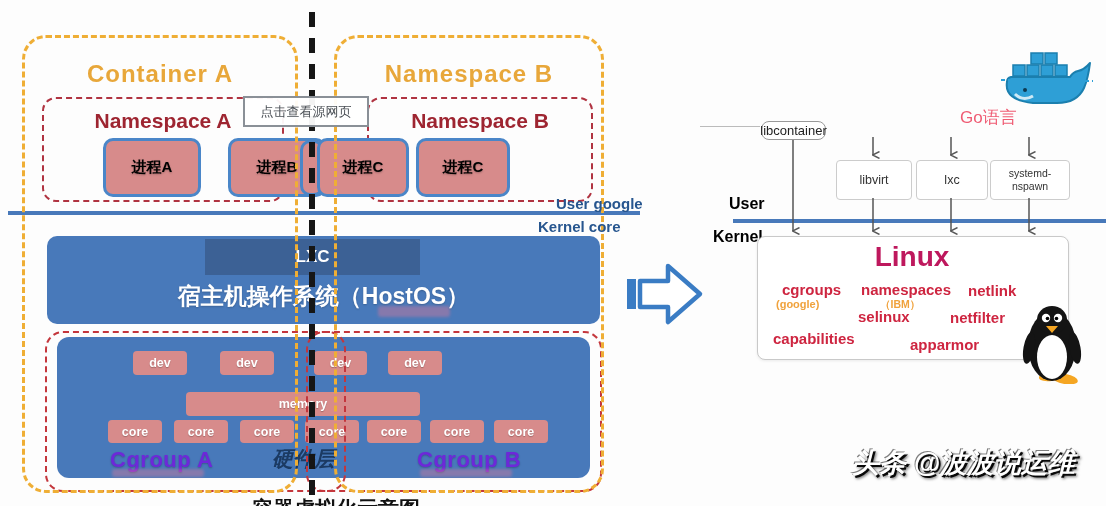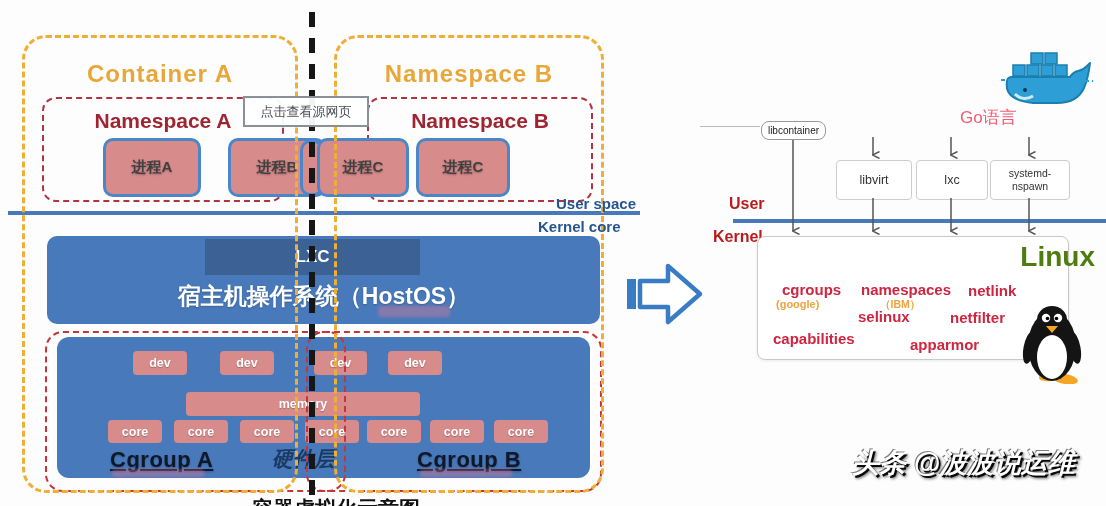--- a/index.html
+++ b/index.html
@@ -7,46 +7,46 @@
          font-family:"Liberation Sans","DejaVu Sans",sans-serif;}
   .abs{position:absolute;}
   
   .title{font-size:22px;font-weight:bold;color:#111;letter-spacing:1px;}
   .centerline{width:6px;background:repeating-linear-gradient(to bottom,#161616 0 15px,transparent 15px 26px);}
   .container-box{border:3px dashed #efae35;border-radius:24px;}
   .container-label{text-align:center;margin-top:22px;font-size:24px;font-weight:bold;color:#e8a73a;letter-spacing:1px;}
   .ns-box{border:2px dashed #b03341;border-radius:14px;}
   .ns-label{text-align:center;margin-top:10px;font-size:21px;font-weight:bold;color:#9e2531;}
   .procbox{background:#d78b8b;border:3px solid #4a86c8;border-radius:10px;display:flex;align-items:center;justify-content:center;
-           color:#404040;font-weight:bold;font-size:15px;text-shadow:0 1px 2px rgba(0,0,0,.25);}
+           color:#000000;font-weight:bold;font-size:15px;text-shadow:0 1px 2px rgba(0,0,0,.25);}
   .bluebar{background:#4879ba;}
   .space-label{font-size:15px;font-weight:bold;color:#27568f;}
   .host-box{background:#4879ba;border-radius:10px;}
   .lxc-box{background:#3c6195;display:flex;align-items:center;justify-content:center;color:#fff;font-size:17px;font-weight:bold;}
   .hostos-label{text-align:center;font-size:23px;font-weight:bold;color:#fff;text-shadow:0 1px 2px rgba(0,0,0,.2);}
   .cg-blue{background:#4879ba;border-radius:12px;}
   .red-dash{border:2px dashed #c4363c;border-radius:18px;}
   .chip{background:#d78b8b;border-radius:4px;display:flex;align-items:center;justify-content:center;color:#fff;
         font-weight:bold;font-size:12.5px;text-shadow:0 1px 1px rgba(0,0,0,.25);}
-  .cg-label{font-size:22px;font-weight:bold;color:#0f172a;letter-spacing:.5px;text-shadow:0 1px 2px rgba(0,0,0,.25);text-decoration:underline;}
+  .cg-label{font-size:22px;font-weight:bold;color:#6d28d9;letter-spacing:.5px;text-shadow:0 1px 2px rgba(0,0,0,.25);}
   .hw-label{font-size:21px;font-weight:bold;color:#1b3a63;}
   .smudge{background:rgba(236,120,150,.38);filter:blur(1.5px);border-radius:3px;}
   .caption{font-size:21px;font-weight:bold;color:#111;white-space:nowrap;overflow:hidden;}
   .tooltip{background:rgba(255,255,255,.95);border:2px solid #8a9097;color:#4a4f55;font-size:13px;
            display:flex;align-items:center;justify-content:center;z-index:40;}
   
   .wbox{background:#fff;border:1.5px solid #c9c9c9;border-radius:8px;box-shadow:0 1px 3px rgba(0,0,0,.08);}
   .docker-label{font-size:30px;font-weight:600;color:#141414;text-align:center;line-height:53px;}
   .go-label{font-size:17px;color:#ef5b73;font-weight:normal;}
-  .libcontainer{background:#fff;border:1px solid #999;border-radius:8px;font-size:10px;color:#222;
+  .libcontainer{background:#fff;border:1px solid #999;border-radius:8px;font-size:13px;color:#222;
                 display:flex;align-items:center;justify-content:center;z-index:6;}
   .rtbox{background:#fff;border:1.5px solid #ccc;border-radius:4px;display:flex;align-items:center;justify-content:center;
          font-size:12.5px;color:#333;text-align:center;line-height:1.2;}
-  .ukr-label{font-size:16px;color:#b91c1c;font-weight:bold;}
-  .linux-label{font-size:28px;font-weight:600;color:#4d7c0f;text-align:right;padding-left:28px;}
+  .ukr-label{font-size:16px;color:#000000;font-weight:bold;}
+  .linux-label{font-size:28px;font-weight:600;color:#be185d;text-align:center;}
   .feat{font-size:15px;font-weight:bold;color:#ce2540;white-space:nowrap;}
   .feat-sub{font-size:11px;font-weight:bold;color:#f0a23c;white-space:nowrap;}
   .watermark{font-size:27px;font-weight:bold;color:#fff;white-space:nowrap;
              text-shadow:-1px -1px 0 rgba(0,0,0,.5),2px 2px 0 rgba(0,0,0,.95),3px 3px 3px rgba(0,0,0,.6);font-style:italic;}
   .thin-line{background:#bbb;}
 </style>
 </head>
 <body>
 
 <div class="stage">
@@ -94,21 +94,21 @@
   <div class="abs procbox" style="left:317px;top:138px;width:86px;height:53px;">进程C</div>
   <div class="abs procbox" style="left:416px;top:138px;width:88px;height:53px;">进程C</div>
 
   <div class="abs container-box" style="left:22px;top:35px;width:270px;height:452px;">
     <div class="container-label">Container A</div>
   </div>
   <div class="abs container-box" style="left:334px;top:35px;width:264px;height:452px;">
     <div class="container-label">Namespace B</div>
   </div>
 
-  <div class="abs space-label" style="left:556px;top:195px;">User space</div>
+  <div class="abs space-label" style="left:556px;top:195px;">User google</div>
   <div class="abs space-label" style="left:538px;top:218px;">Kernel core</div>
 
   <div class="abs centerline" style="left:309px;top:12px;height:488px;"></div>
 
   <div class="abs caption" style="left:252px;top:495px;width:230px;height:11px;">容器虚拟化示意图</div>
 
 
   <div class="abs tooltip" style="left:243px;top:96px;width:122px;height:27px;">点击查看源网页</div>
 
   <div class="abs" style="left:624px;top:252px;width:84px;height:84px;">

